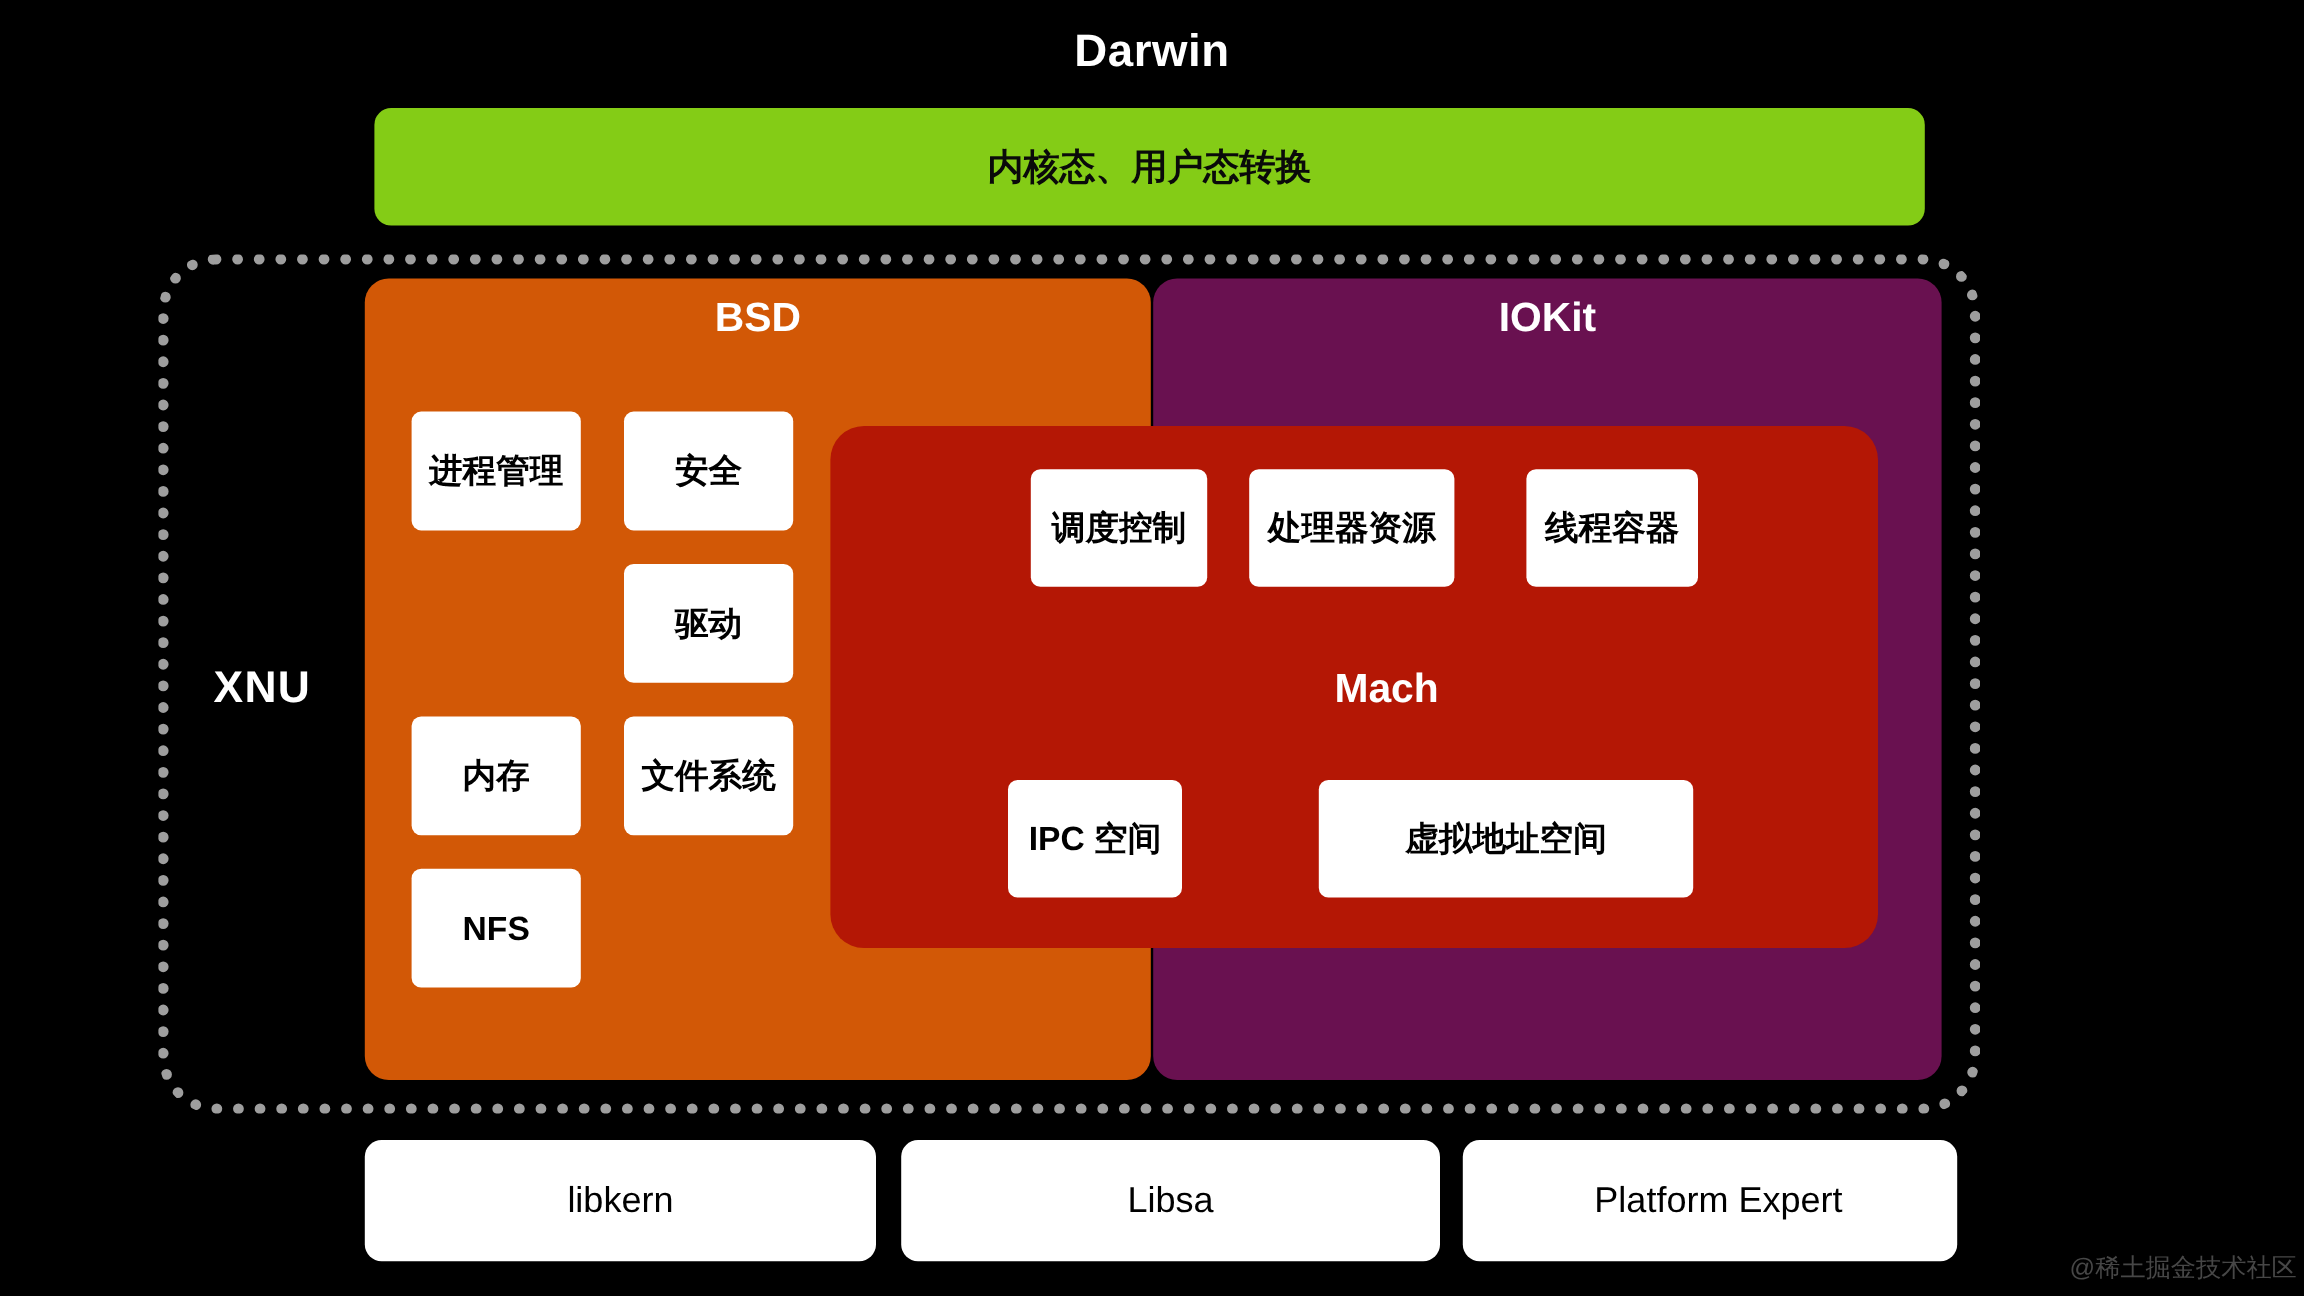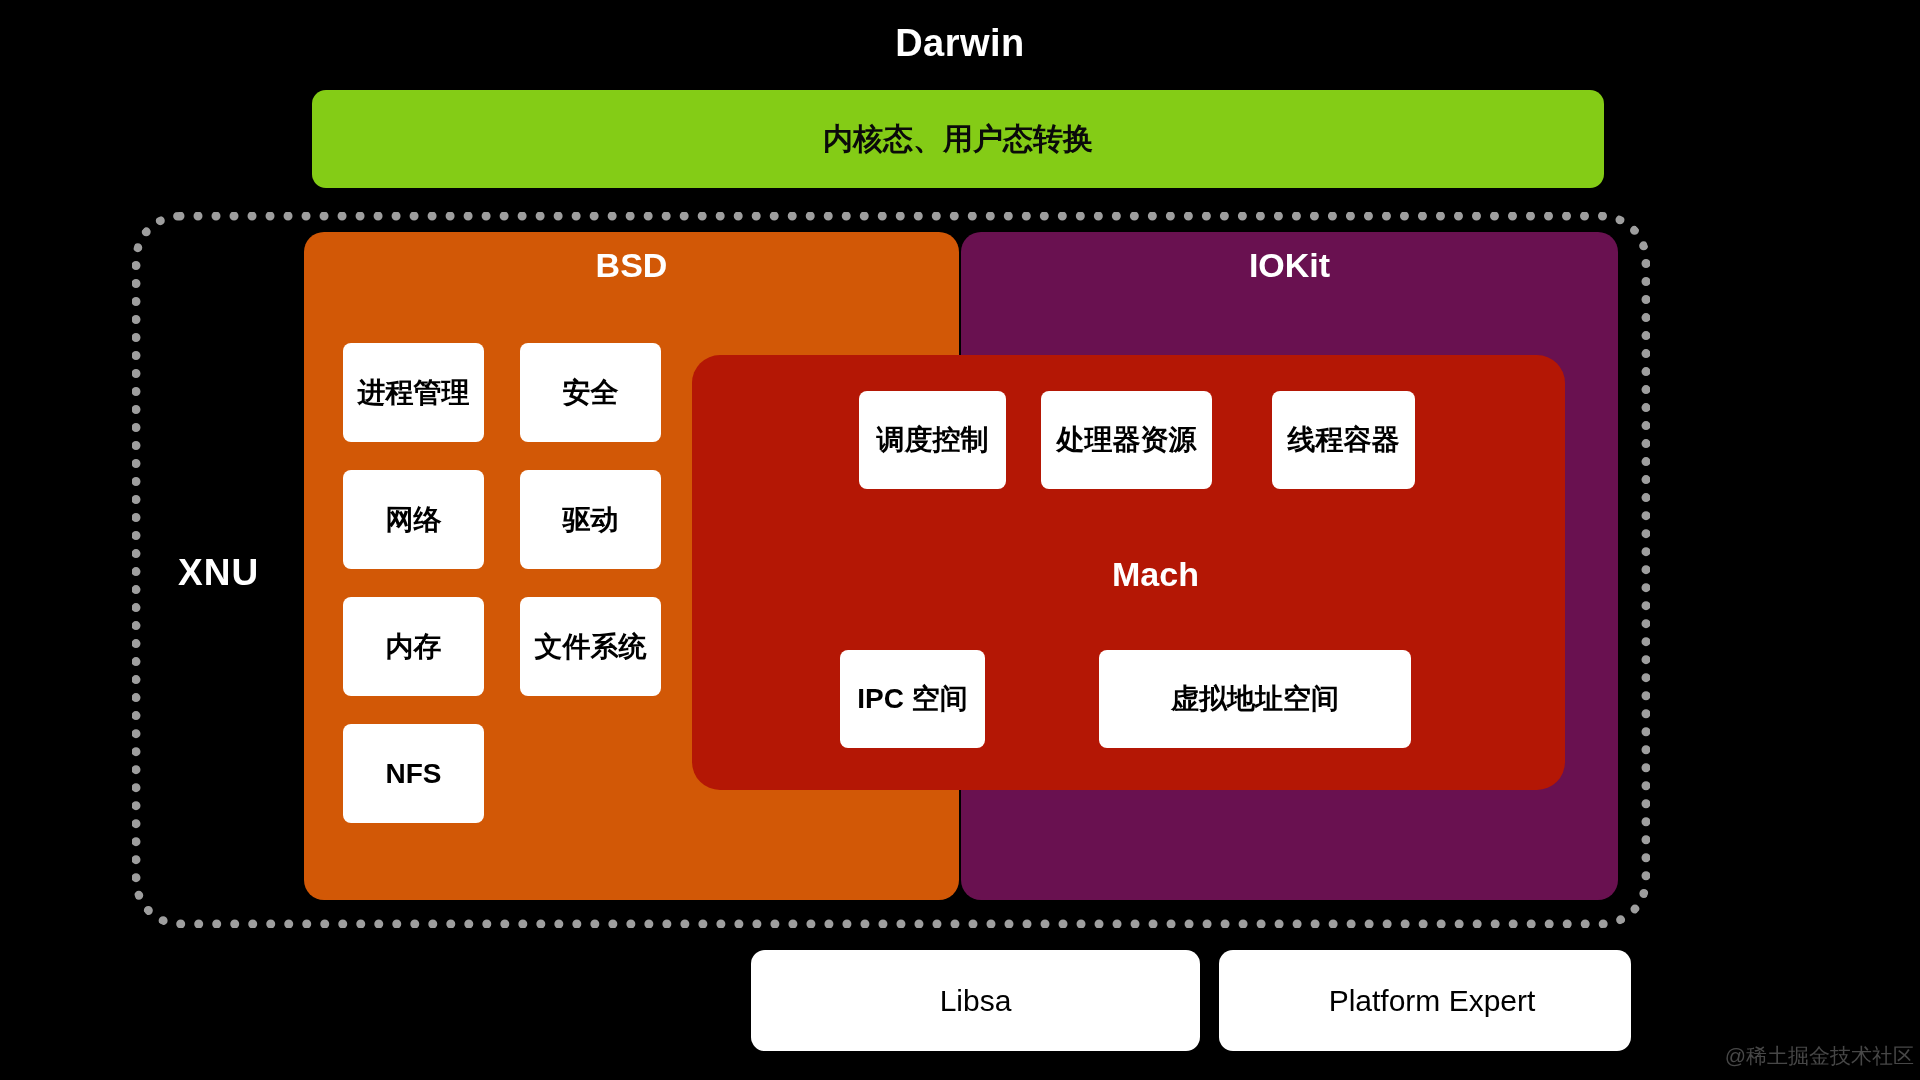--- a/index.html
+++ b/index.html
@@ -148,38 +148,38 @@
     <span>内核态、用户态转换</span>
   </div>
 
   <div class="abs xnu-container"></div>
   <div class="abs xnu-label">XNU</div>
 
   <div class="abs bsd-box">
     <div class="abs layer-title">BSD</div>
     <div class="chip bsd-c1 bsd-r1">进程管理</div>
     <div class="chip bsd-c2 bsd-r1">安全</div>
-    <div class="chip bsd-c1 bsd-r2">网络</div>
     <div class="chip bsd-c2 bsd-r2">驱动</div>
     <div class="chip bsd-c1 bsd-r3">内存</div>
     <div class="chip bsd-c2 bsd-r3">文件系统</div>
     <div class="chip bsd-c1 bsd-r4">NFS</div>
   </div>
 
   <div class="abs iokit-box">
     <div class="abs layer-title">IOKit</div>
   </div>
 
   <div class="abs mach-box">
     <div class="abs mach-title">Mach</div>
     <div class="chip mach-t1">调度控制</div>
     <div class="chip mach-t2">处理器资源</div>
     <div class="chip mach-t3">线程容器</div>
     <div class="chip mach-b1">IPC 空间</div>
     <div class="chip mach-b2">虚拟地址空间</div>
   </div>
 
+  <div class="bottom-box bottom-1">libkern</div>
   <div class="bottom-box bottom-2">Libsa</div>
   <div class="bottom-box bottom-3">Platform Expert</div>
 
   <div class="abs watermark">@稀土掘金技术社区</div>
 
 </div>
 
 </body></html>

